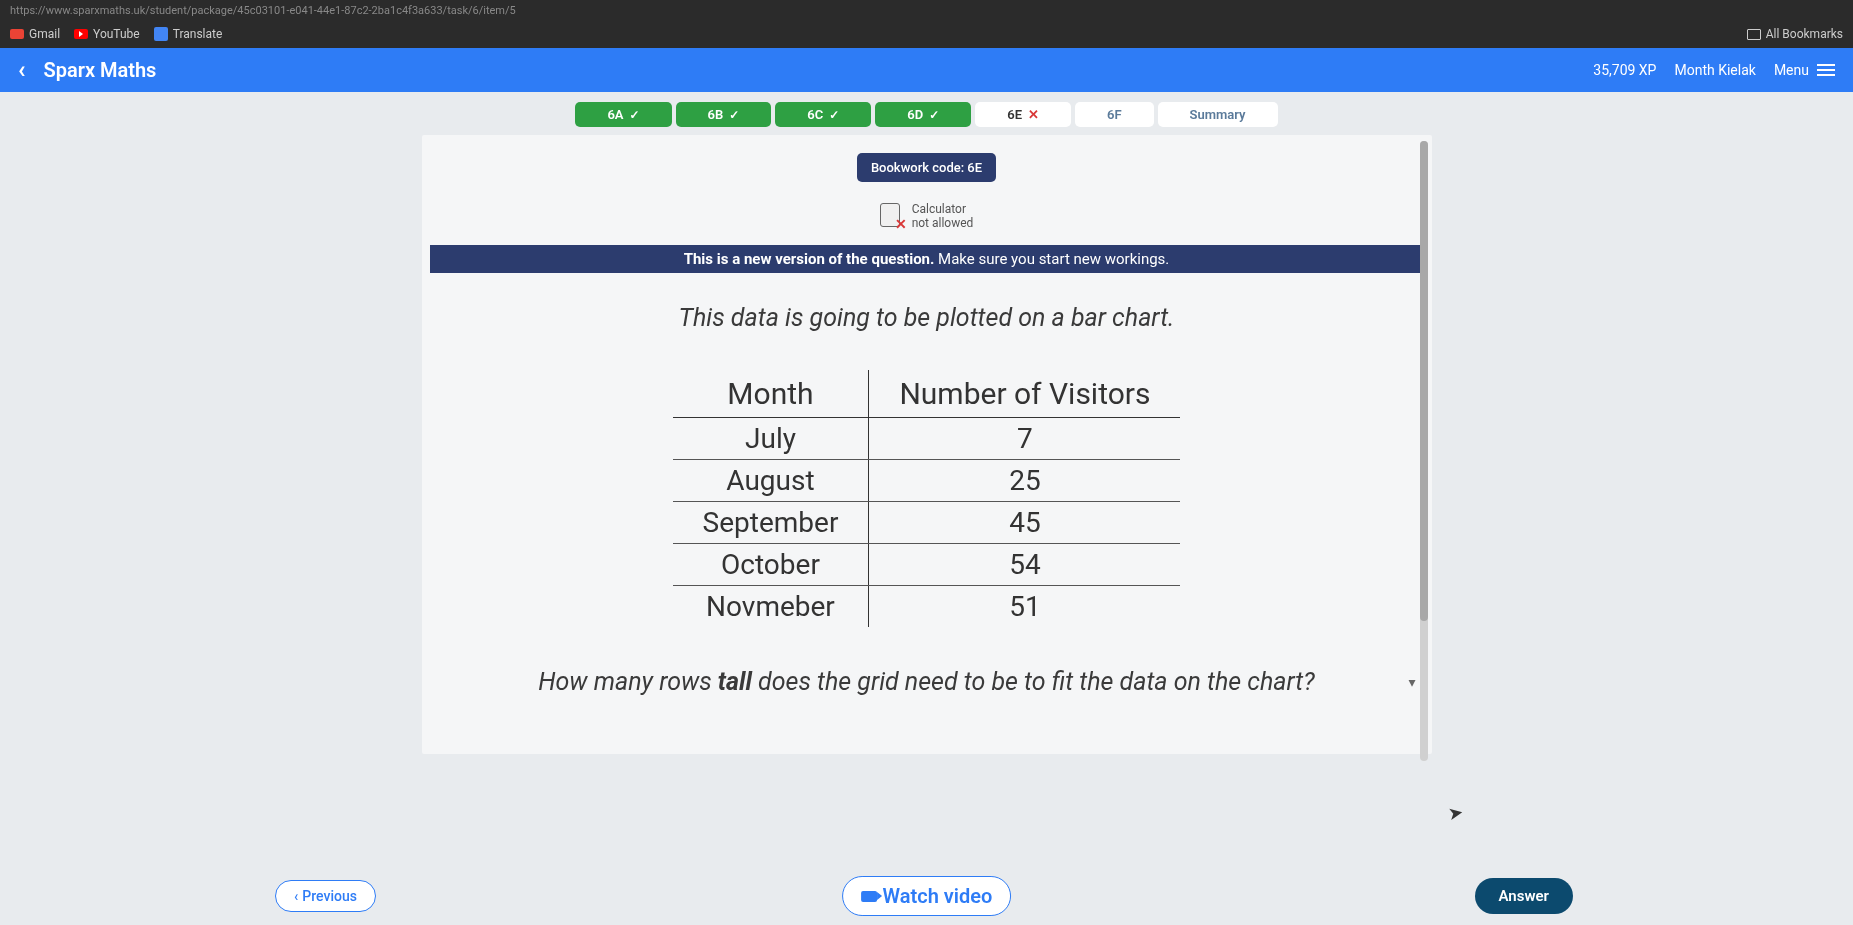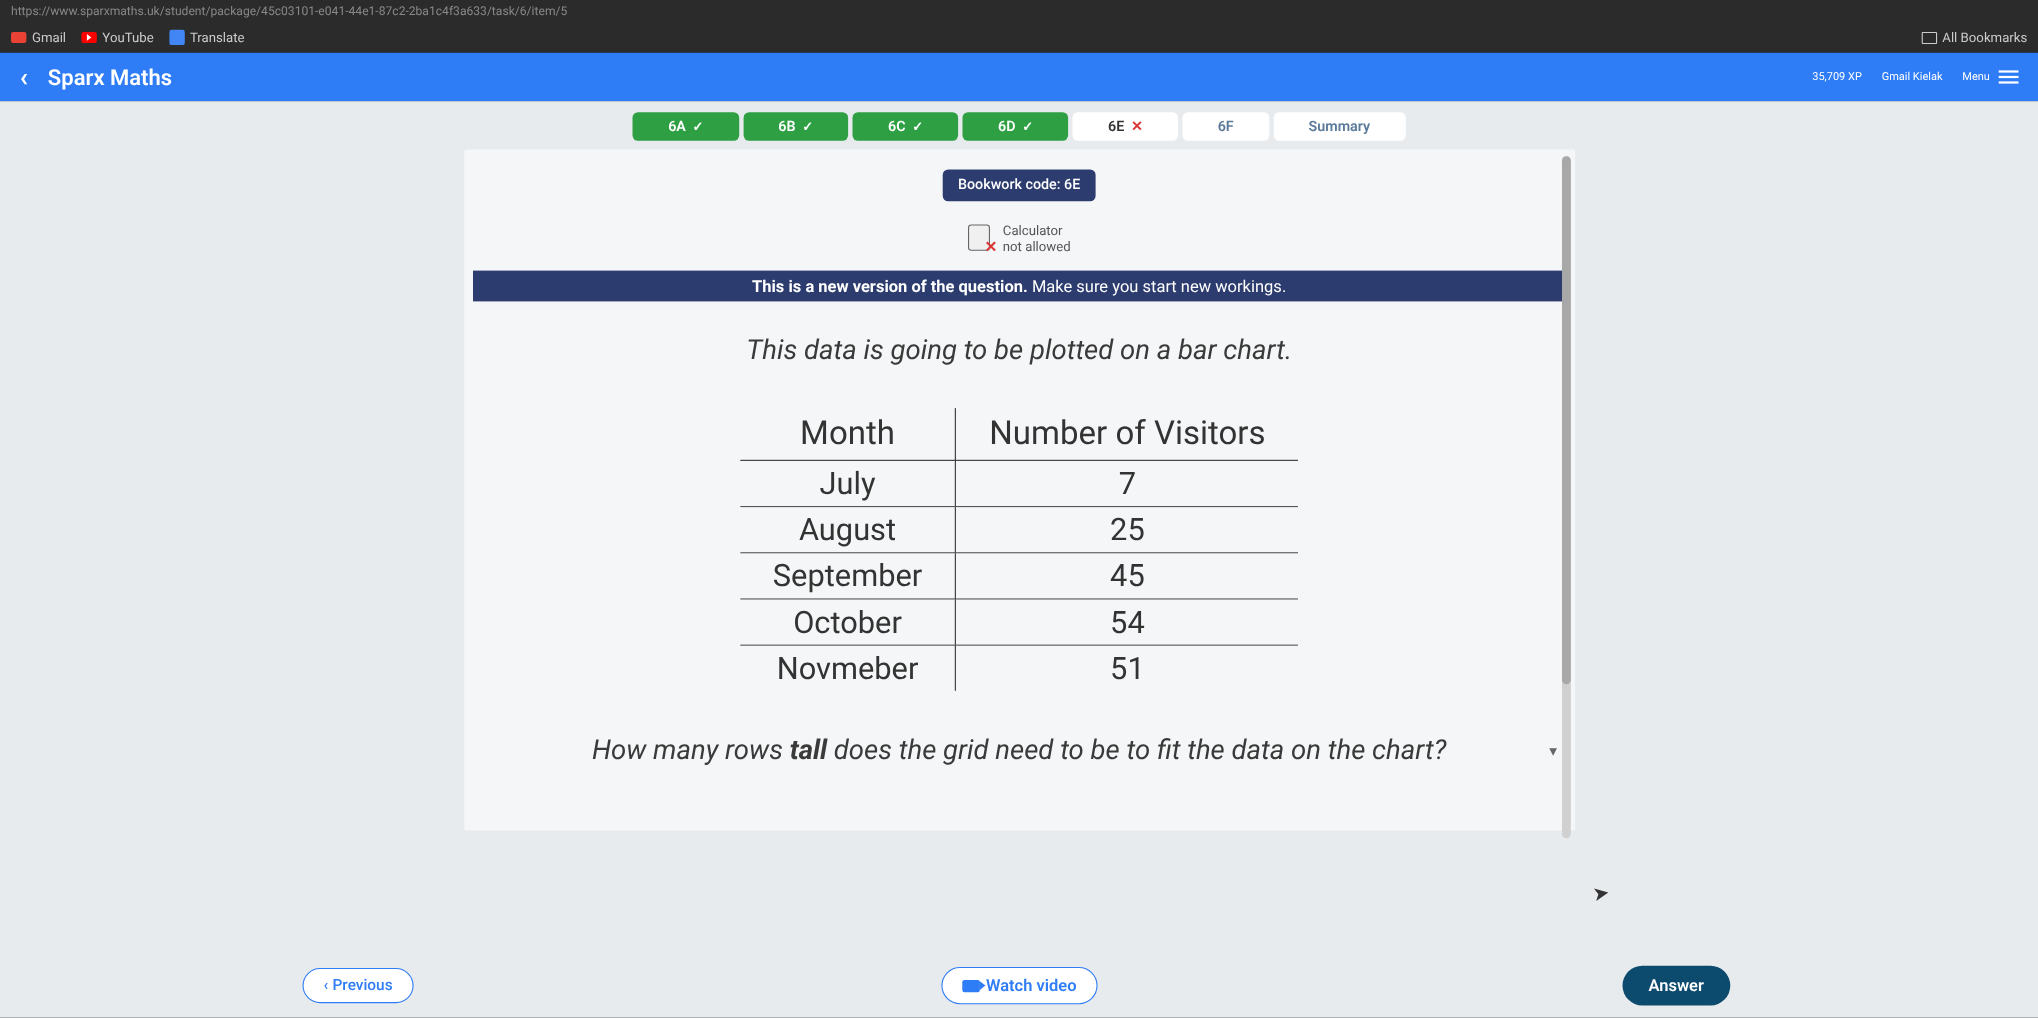--- a/index.html
+++ b/index.html
@@ -14,21 +14,21 @@
 .gmail-icon { background: #ea4335; border-radius: 2px; width: 14px; height: 10px; }
 .youtube-icon { background: #ff0000; border-radius: 2px; width: 14px; height: 10px; position: relative; }
 .youtube-icon::after { content: ''; position: absolute; left: 5px; top: 2px; border-left: 4px solid white; border-top: 3px solid transparent; border-bottom: 3px solid transparent; }
 .translate-icon { background: #4285f4; border-radius: 2px; width: 14px; height: 14px; }
 .all-bookmarks { margin-left: auto; display: flex; align-items: flex-start; gap: 5px; }
 .folder-icon { width: 14px; height: 11px; border: 1px solid #ccc; border-radius: 1px; }
 
 .app-header { background: #2e7cf6; height: 44px; display: flex; align-items: center; padding: 0 18px; color: white; }
 .back-chevron { font-size: 24px; font-weight: bold; margin-right: 18px; cursor: pointer; }
 .app-title { font-size: 20px; font-weight: 600; }
-.header-right { margin-left: auto; display: flex; align-items: center; gap: 18px; font-size: 10px; }
+.header-right { margin-left: auto; display: flex; align-items: center; gap: 18px; font-size: 14px; }
 .menu-btn { display: flex; align-items: center; gap: 8px; cursor: pointer; }
 .hamburger { display: flex; flex-direction: column; gap: 3px; }
 .hamburger span { width: 18px; height: 2px; background: white; }
 
 .main-area { background: #e8ebee; height: 833px; position: relative; }
 
 .task-tabs { display: flex; justify-content: center; gap: 4px; padding: 10px 0 8px; }
 .tab { padding: 5px 32px; border-radius: 5px; font-size: 13px; font-weight: 600; cursor: pointer; display: flex; align-items: center; gap: 6px; }
 .tab.done { background: #2ea043; color: white; }
 .tab.wrong { background: white; color: #333; }
@@ -59,21 +59,21 @@
 .data-table td:first-child, .data-table th:first-child { border-right: 1.5px solid #333; }
 .data-table tr:last-child td { border-bottom: none; }
 
 .q-text .bold { font-weight: 700; }
 
 .scroll-indicator { position: absolute; right: 4px; top: 6px; width: 8px; height: 620px; background: #d0d0d0; border-radius: 4px; }
 .scroll-thumb { width: 8px; height: 480px; background: #a8a8a8; border-radius: 4px; }
 
 .footer-bar { position: absolute; bottom: 0; left: 0; right: 0; height: 58px; background: #e8ebee; display: flex; align-items: center; padding: 0 280px 0 275px; }
 .prev-btn { border: 1.5px solid #2e7cf6; color: #2e7cf6; background: white; padding: 7px 18px; border-radius: 20px; font-size: 14px; font-weight: 500; cursor: pointer; display: flex; align-items: center; gap: 4px; }
-.watch-btn { border: 1.5px solid #2e7cf6; color: #2e7cf6; background: white; padding: 7px 18px; border-radius: 20px; font-size: 15px; font-weight: 600; cursor: pointer; display: flex; align-items: center; gap: 6px; margin: 0 auto; position: absolute; left: 50%; transform: translateX(-50%); }
+.watch-btn { border: 1.5px solid #2e7cf6; color: #2e7cf6; background: white; padding: 7px 18px; border-radius: 20px; font-size: 20px; font-weight: 600; cursor: pointer; display: flex; align-items: center; gap: 6px; margin: 0 auto; position: absolute; left: 50%; transform: translateX(-50%); }
 .video-icon { width: 16px; height: 11px; background: #2e7cf6; border-radius: 2px; position: relative; }
 .video-icon::after { content: ''; position: absolute; right: -5px; top: 1px; border-left: 5px solid #2e7cf6; border-top: 4.5px solid transparent; border-bottom: 4.5px solid transparent; }
 .answer-btn { background: #0c4a6e; color: white; border: none; padding: 9px 24px; border-radius: 20px; font-size: 15px; font-weight: 600; cursor: pointer; margin-left: auto; }
 
 .cursor { position: absolute; right: 390px; bottom: 102px; font-size: 18px; color: #333; transform: rotate(-10deg); }
 .down-caret { position: absolute; right: 16px; bottom: 64px; color: #666; font-size: 14px; }
 </style>
 </head>
 <body>
 
@@ -106,21 +106,21 @@
       </span>
     <span>All Bookmarks</span>
   </div>
 </div>
 
 <div class="app-header">
   <span class="back-chevron">‹</span>
   <span class="app-title">Sparx Maths</span>
   <div class="header-right">
     <span>35,709 XP</span>
-    <span>Gmail Kielak</span>
+    <span>Month Kielak</span>
     <div class="menu-btn">
       <span>Menu</span>
       <span class="hamburger">
           <span></span>
           <span></span>
           <span></span>
         </span>
     </div>
   </div>
 </div>

